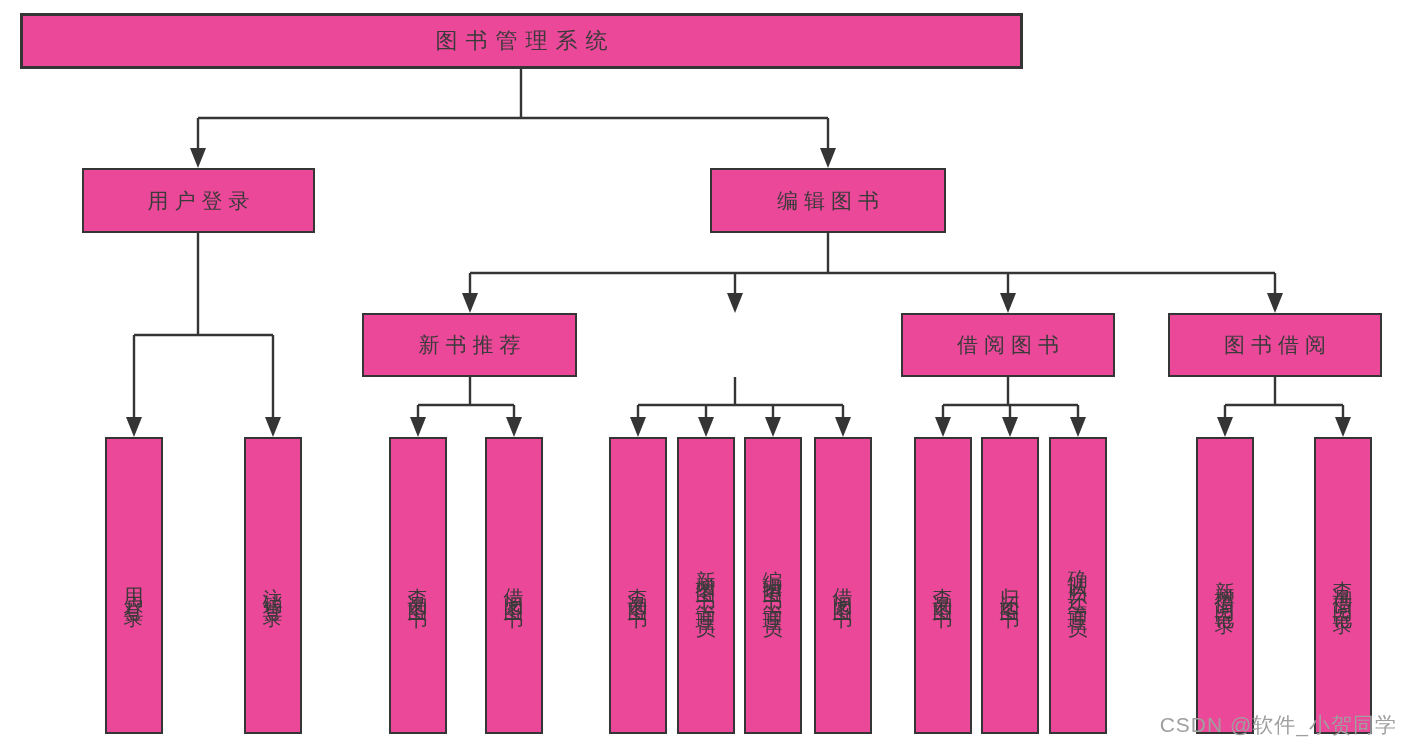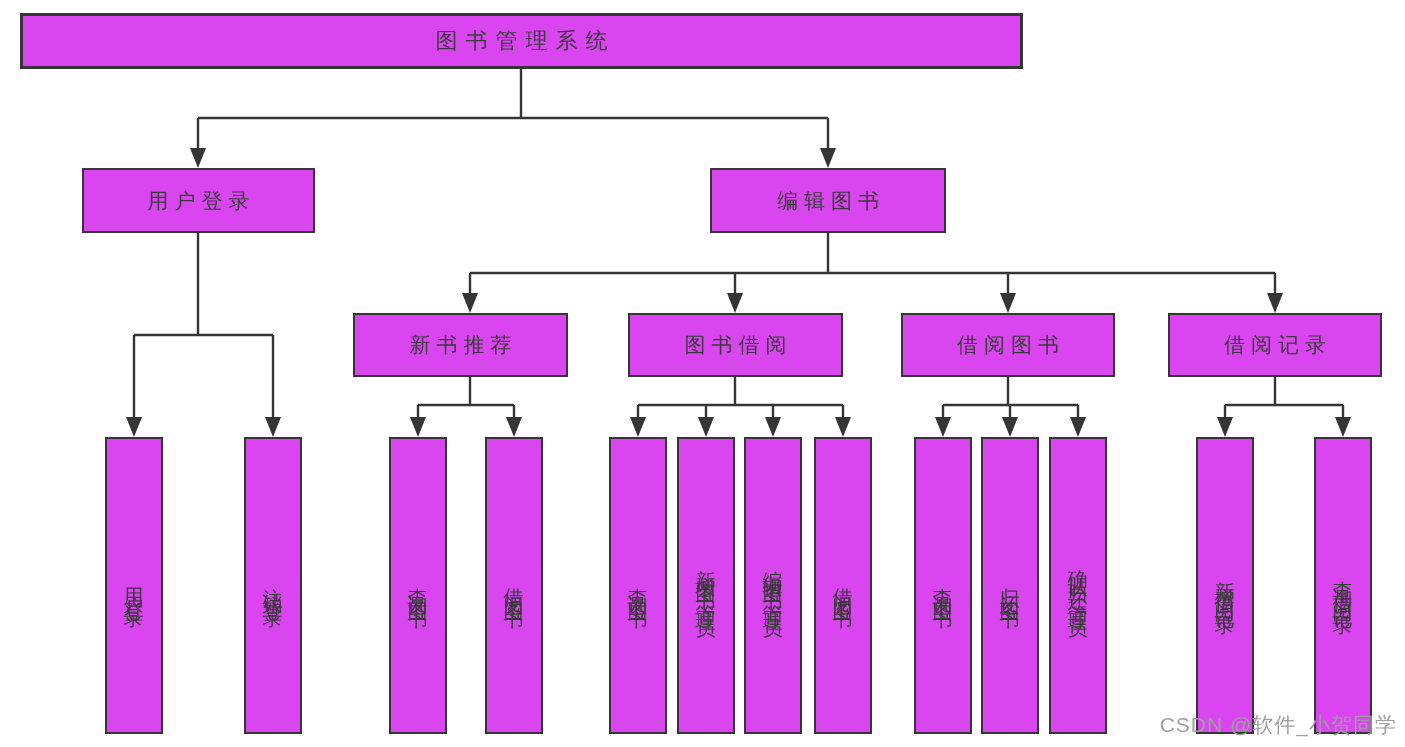--- a/index.html
+++ b/index.html
@@ -14,21 +14,21 @@
   }
   .connectors {
     position: absolute;
     left: 0; top: 0;
     width: 1405px; height: 747px;
     z-index: 1;
   }
   .node {
     position: absolute;
     box-sizing: border-box;
-    background: #d946ef;
+    background: #ec4899;
     border: 2.5px solid #353535;
     display: flex;
     align-items: center;
     justify-content: center;
     z-index: 2;
     color: #3a3a3a;
   }
   .node.h {
     font-size: 21px;
     letter-spacing: 6px;
@@ -120,24 +120,23 @@
              M1070 417 L1086 417 L1078 437 Z
              M1217 417 L1233 417 L1225 437 Z
              M1335 417 L1351 417 L1343 437 Z"></path>
   </svg>
 
   <div class="node h root" style="left:20px; top:13px; width:1003px; height:56px">图书管理系统</div>
 
   <div class="node h" style="left:82px; top:168px; width:233px; height:65px">用户登录</div>
   <div class="node h" style="left:710px; top:168px; width:236px; height:65px">编辑图书</div>
 
-  <div class="node h" style="left:353px; top:313px; width:215px; height:64px">新书推荐</div>
-  <div class="node h" style="left:628px; top:313px; width:215px; height:64px">图书借阅</div>
+  <div class="node h" style="left:362px; top:313px; width:215px; height:64px">新书推荐</div>
   <div class="node h" style="left:901px; top:313px; width:214px; height:64px">借阅图书</div>
-  <div class="node h" style="left:1168px; top:313px; width:214px; height:64px">借阅记录</div>
+  <div class="node h" style="left:1168px; top:313px; width:214px; height:64px">图书借阅</div>
 
   <div class="node v" style="left:105px">用户登录</div>
   <div class="node v" style="left:244px">注销登录</div>
 
   <div class="node v" style="left:389px">查询图书</div>
   <div class="node v" style="left:485px">借阅图书</div>
 
   <div class="node v" style="left:609px">查询图书</div>
   <div class="node v" style="left:677px">新增图书（管理员）</div>
   <div class="node v" style="left:744px">编辑图书（管理员）</div>

